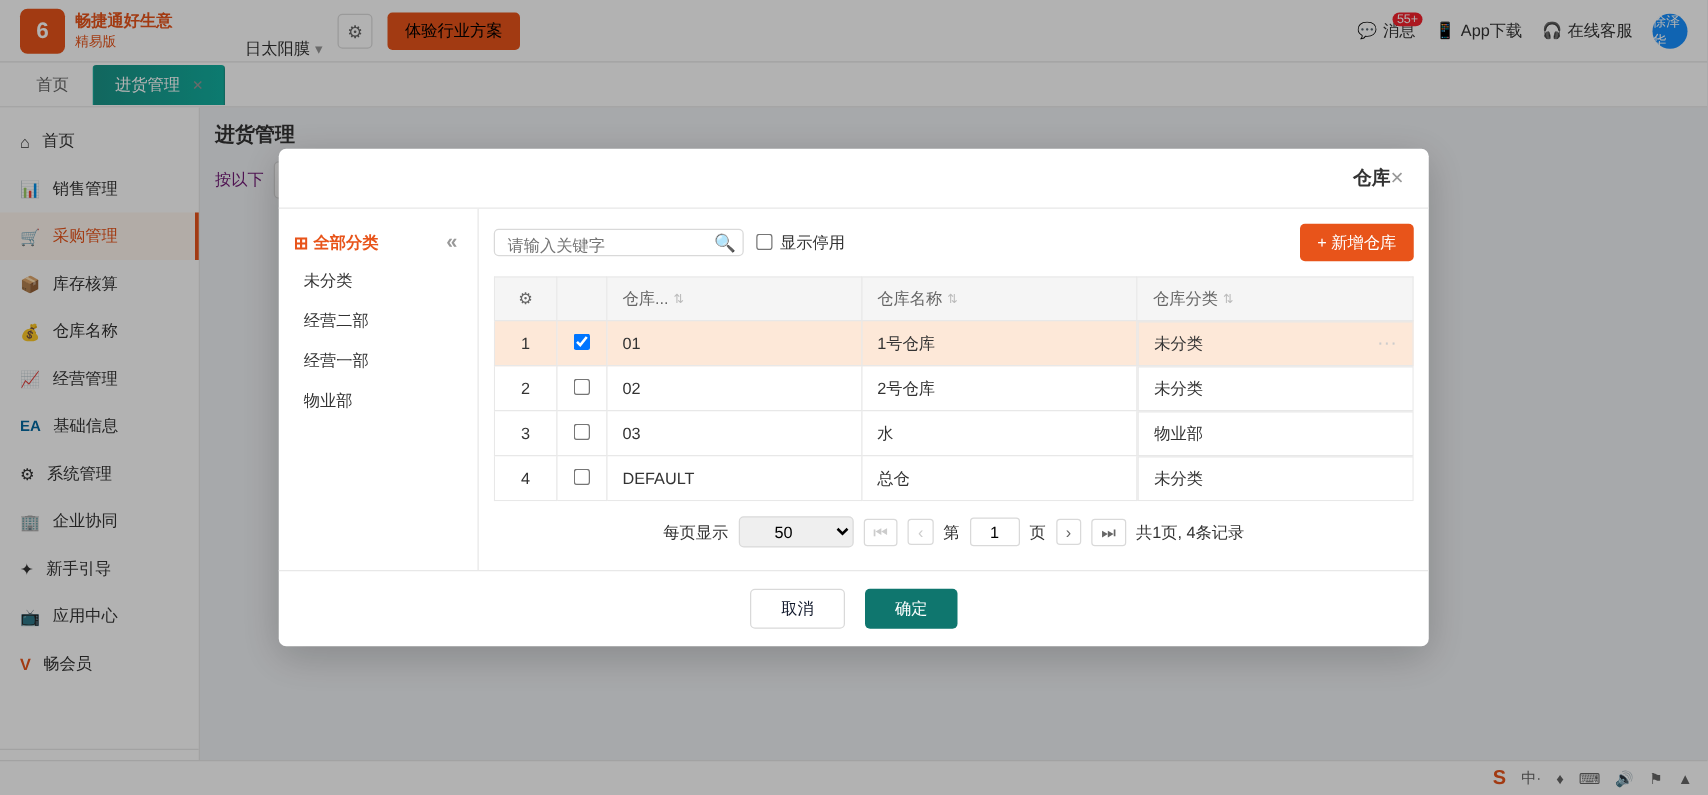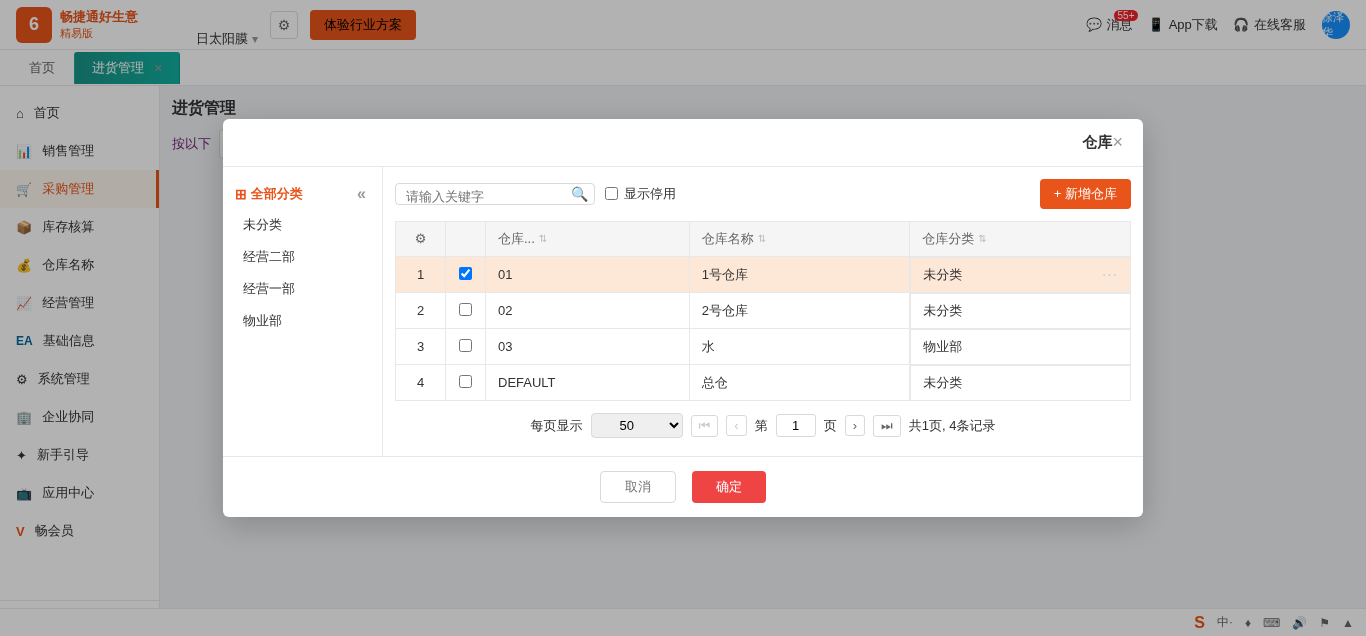--- a/index.html
+++ b/index.html
@@ -379,24 +379,24 @@
       padding: 14px 20px;
       border-top: 1px solid #e8e8e8;
     }
     .cancel-btn {
       background: #fff;
       border: 1px solid #d9d9d9;
       border-radius: 4px;
       padding: 6px 24px;
       font-size: 13px;
       cursor: pointer;
-      color: #737373;
+      color: #0f172a;
     }
     .confirm-btn {
-      background: #ef4444;
+      background: #0f766e;
       color: #fff;
       border: none;
       border-radius: 4px;
       padding: 6px 24px;
       font-size: 13px;
       cursor: pointer;
     }
 
     
     .status-bar {

